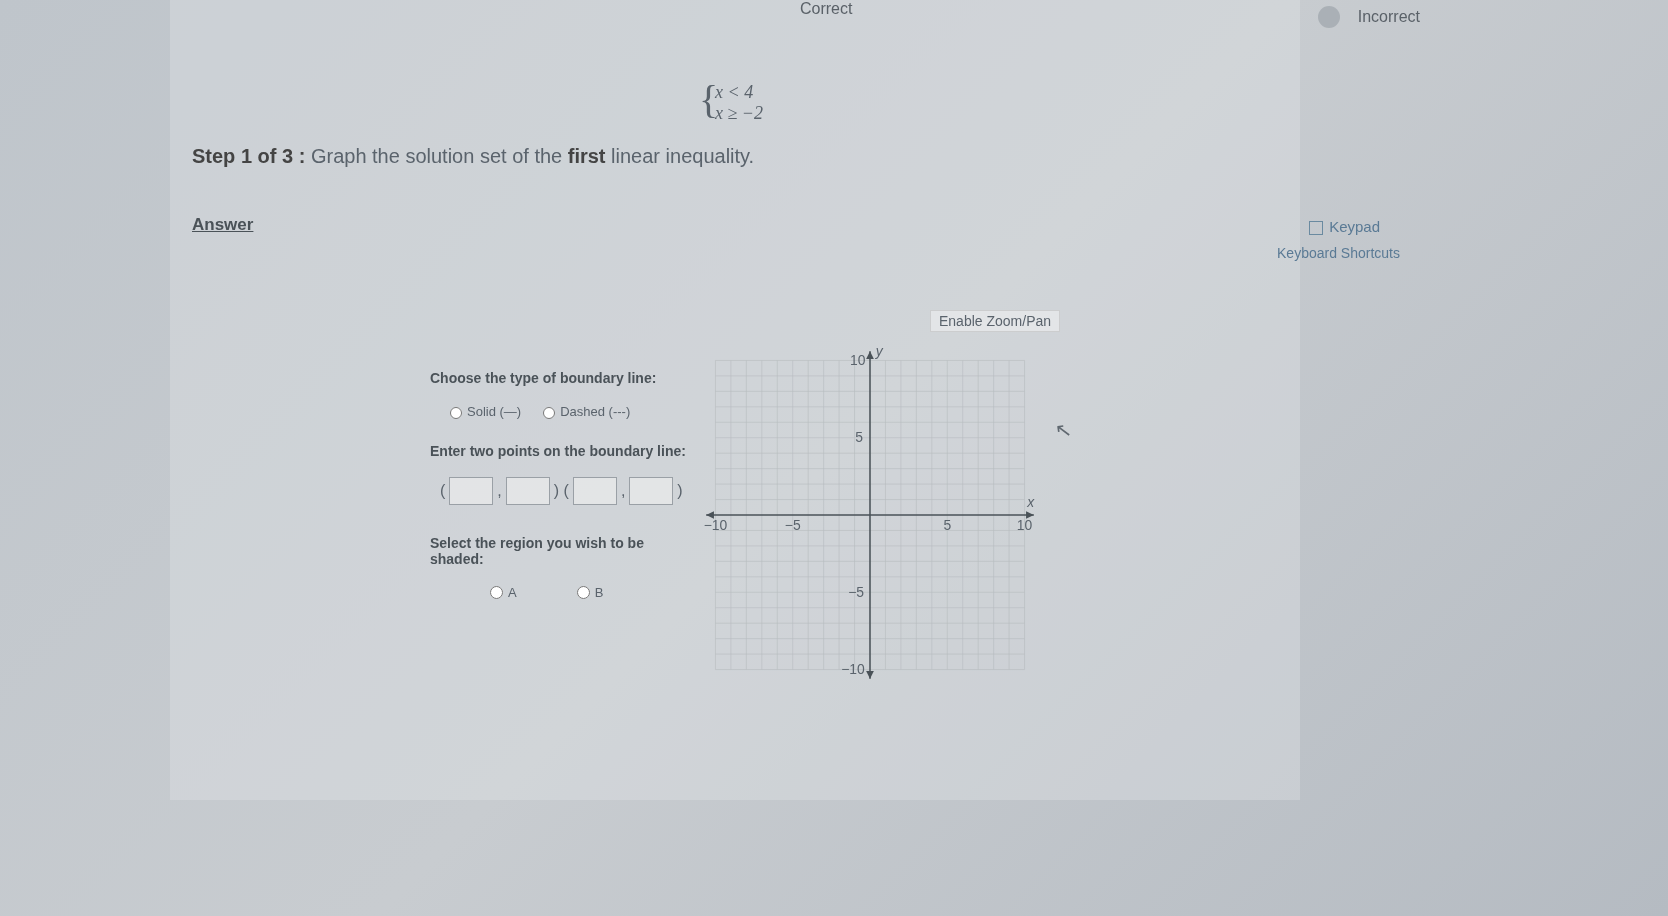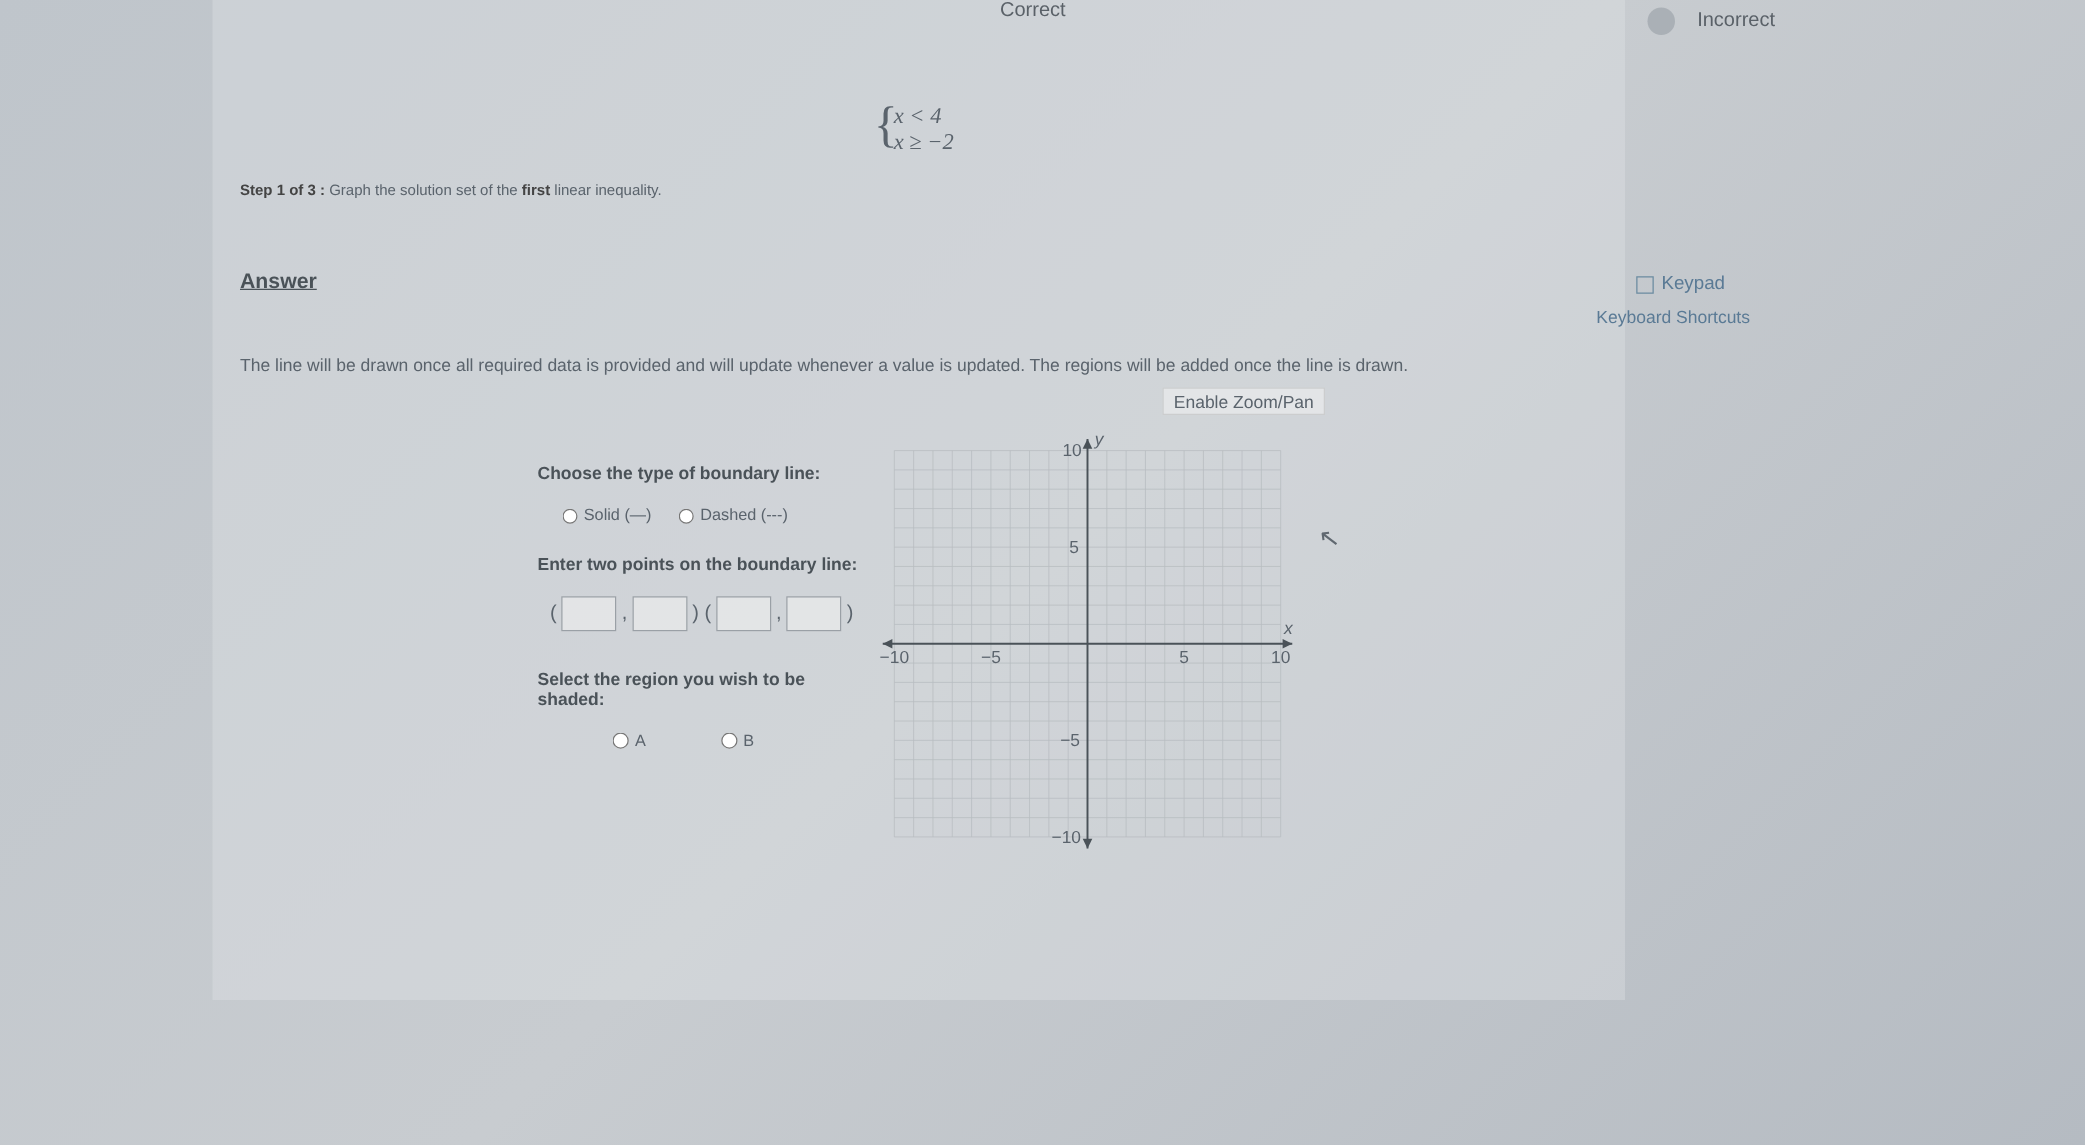--- a/index.html
+++ b/index.html
@@ -68,21 +68,21 @@
     font-size: 40px;
     position: absolute;
     left: -16px;
     top: -6px;
     font-style: normal;
   }
   .step-line {
     position: absolute;
     left: 22px;
     top: 145px;
-    font-size: 12px;
+    font-size: 20px;
     color: #5a636c;
   }
   .step-line b { font-weight: bold; color: #444; }
   .answer-header {
     position: absolute;
     left: 22px;
     top: 215px;
     font-size: 17px;
     font-weight: bold;
     color: #4a5258;
@@ -217,21 +217,20 @@
   </div>
 
   <div class="answer-header">Answer</div>
 
   <div class="keypad-link">
     <span class="kpicon"></span>
     <span>Keypad</span>
   </div>
   <div class="kbshort-link">Keyboard Shortcuts</div>
 
-  <div class="help-text">The line will be drawn once all required data is provided and will update whenever a value is updated. The regions will be added once the line is drawn.</div>
 
   <div class="zoom-btn">Enable Zoom/Pan</div>
 
   <div class="form-area">
     <div class="flabel">Choose the type of boundary line:</div>
     <div class="radio-row">
       <label>
         <input type="radio" name="btype" style="">
         <span>Solid (—)</span>
       </label>

